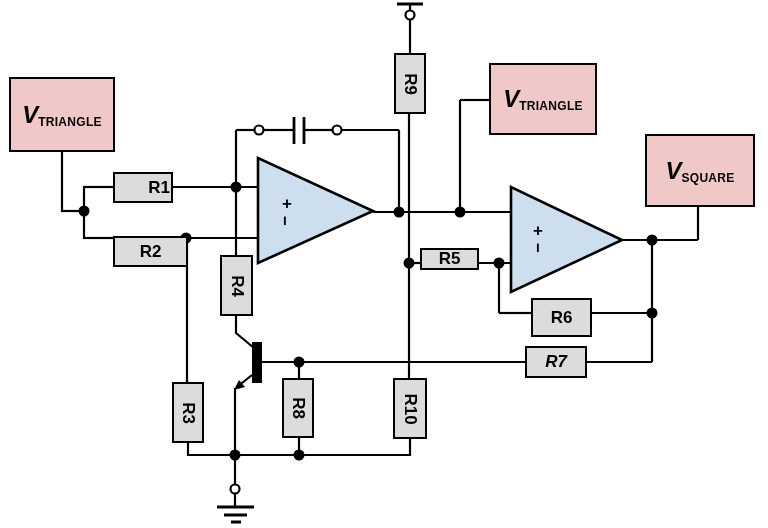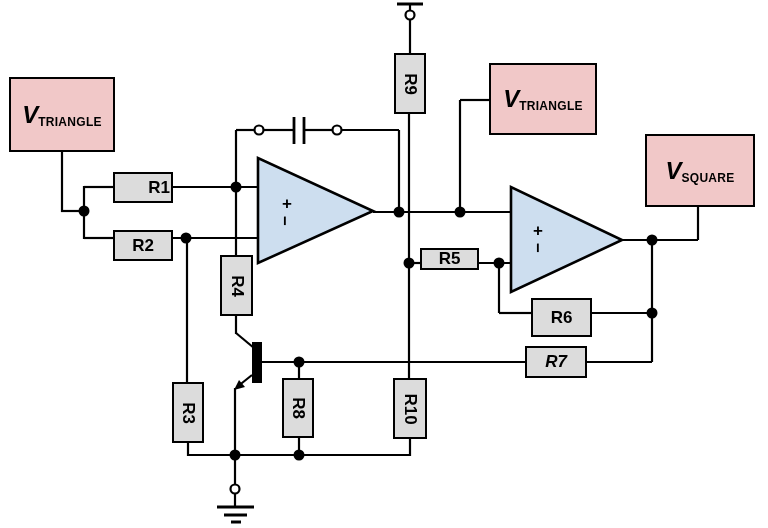--- a/index.html
+++ b/index.html
@@ -120,21 +120,21 @@
       <span class="vsub">TRIANGLE</span>
   </div>
   <div class="box src" style="left:645px;top:134px;width:110px;height:73px;">
     <span class="vsym">V</span>
       <span class="vsub">SQUARE</span>
   </div>
 
   <div class="box res" style="left:113px;top:172px;width:60px;height:31px;padding-left:32px;">
       <span>R1</span>
     </div>
-  <div class="box res" style="left:113px;top:230px;width:60px;height:31px;">
+  <div class="box res" style="left:113px;top:236px;width:75px;height:31px;">
       <span>R2</span>
     </div>
   <div class="box res" style="left:420px;top:248px;width:59px;height:22px;">
       <span>R5</span>
     </div>
   <div class="box res" style="left:531px;top:298px;width:61px;height:39px;">
       <span>R6</span>
     </div>
   <div class="box res" style="left:525px;top:346px;width:62px;height:32px;font-style:italic;">
       <span>R7</span>

